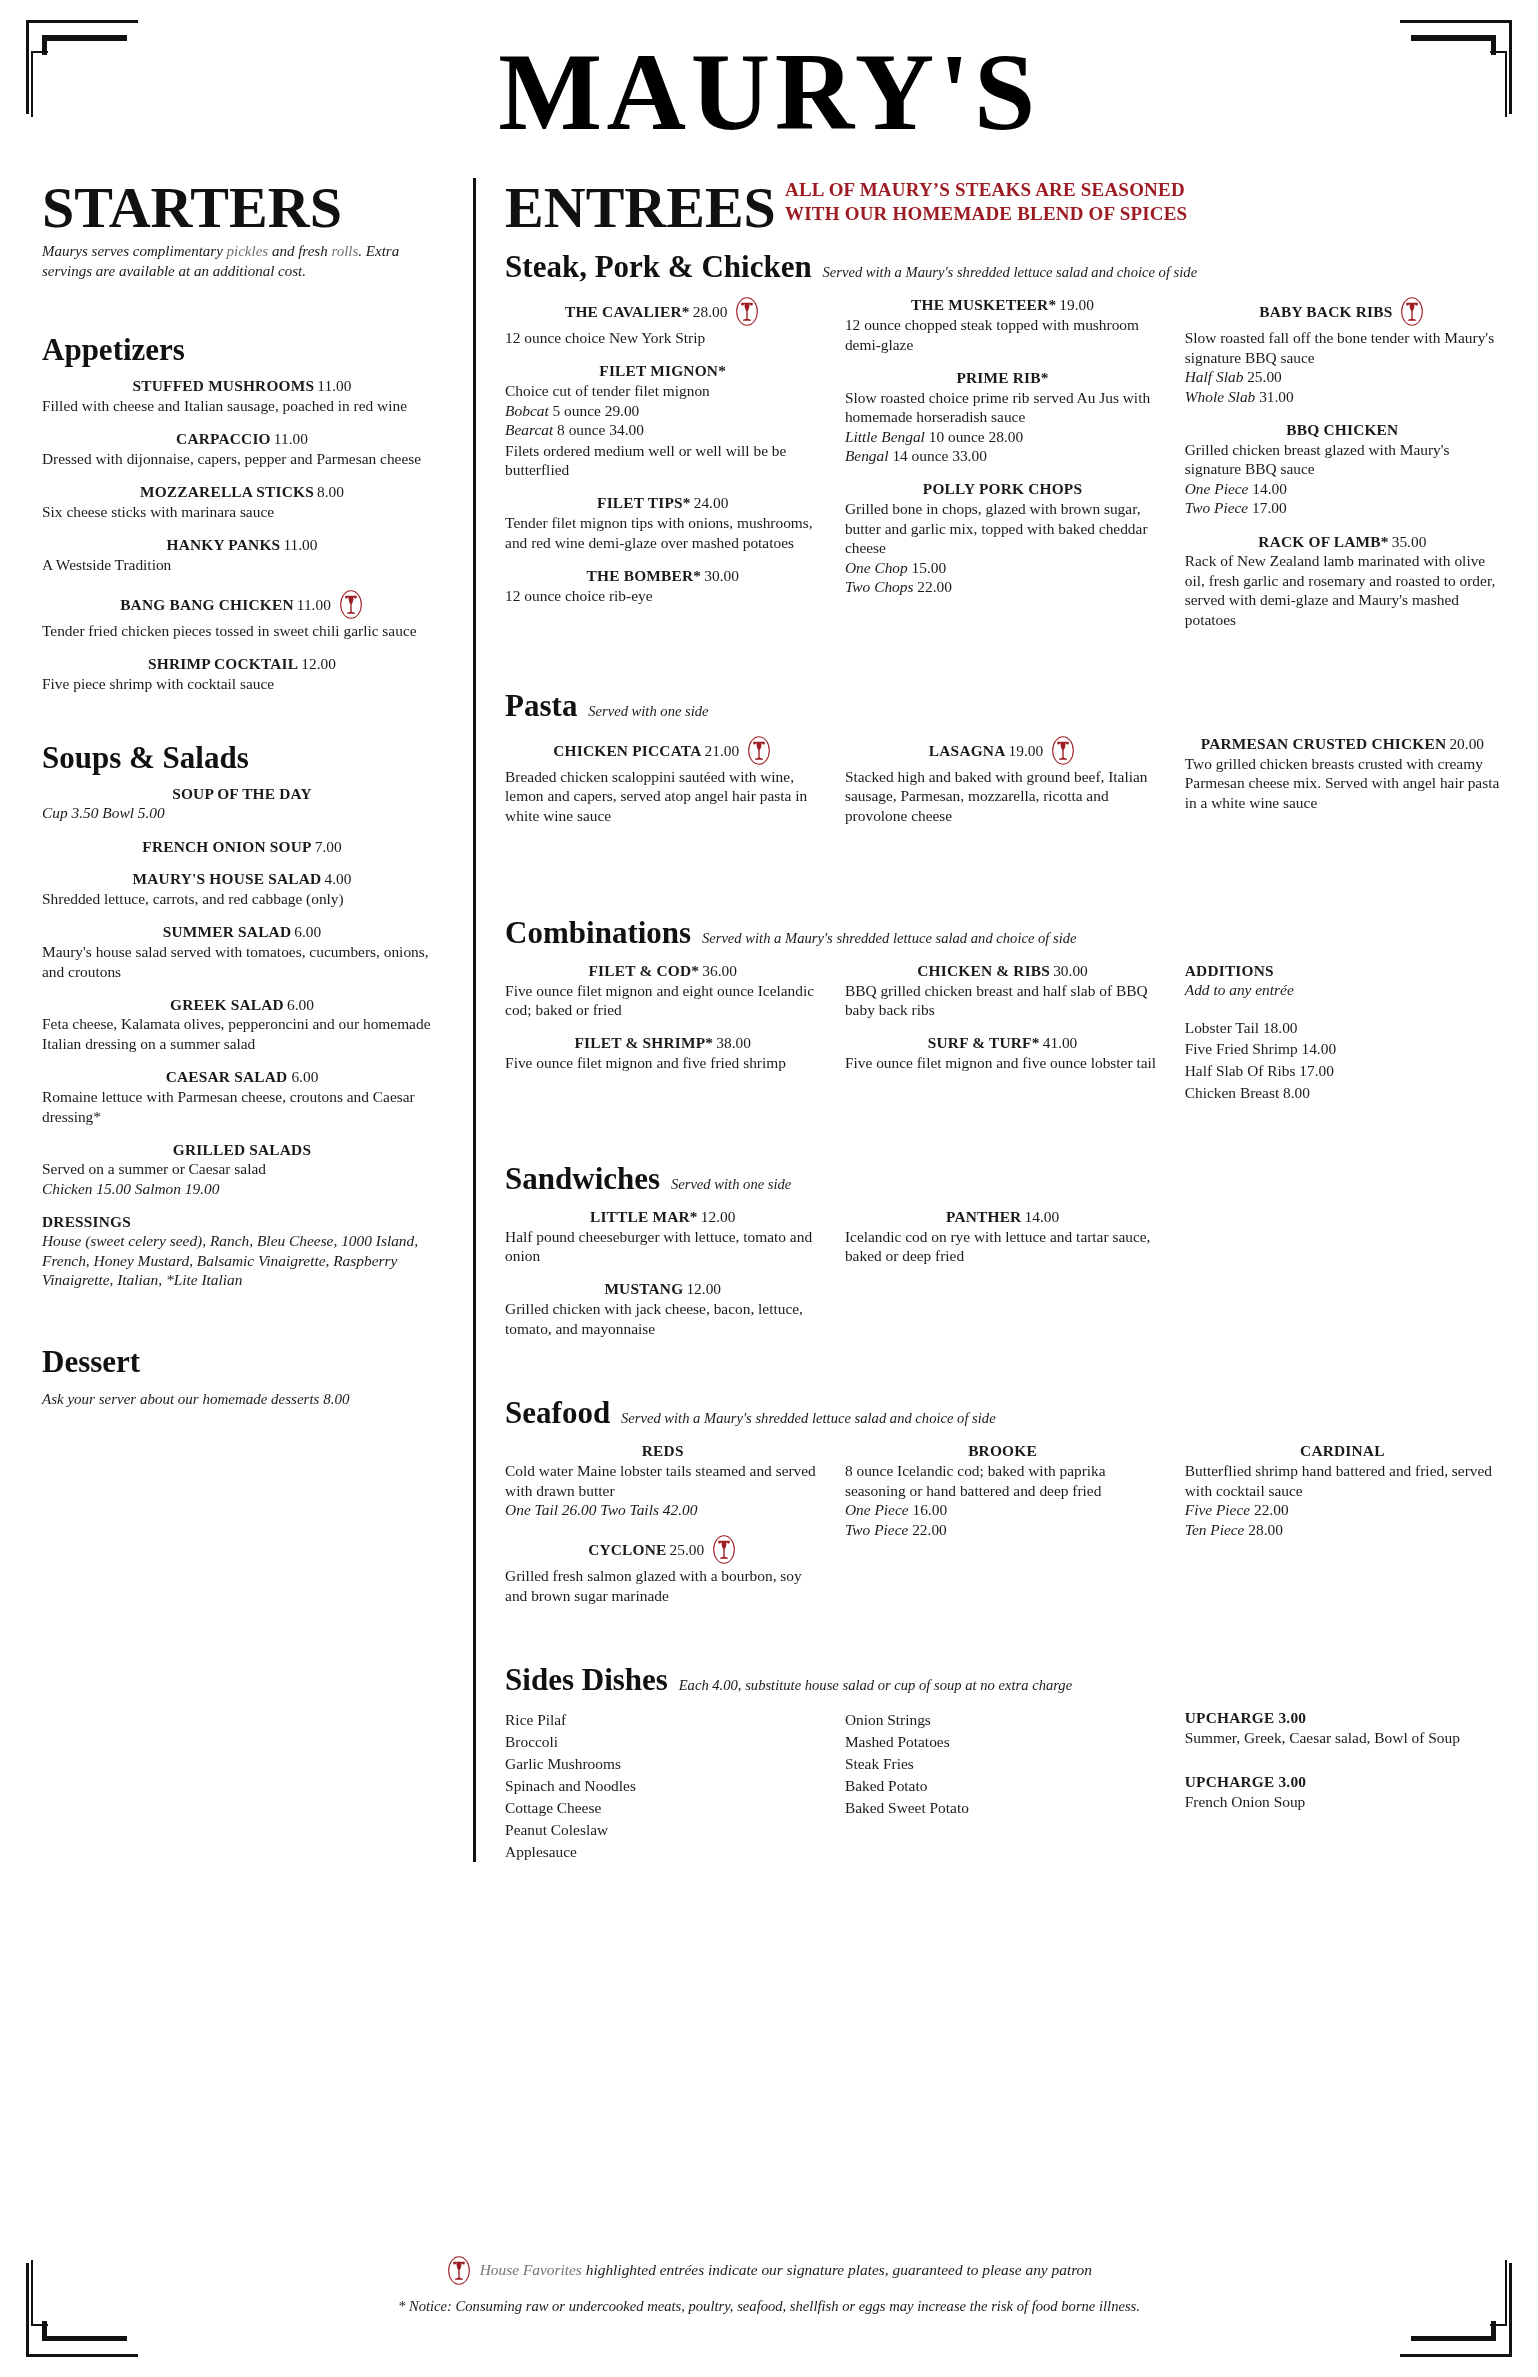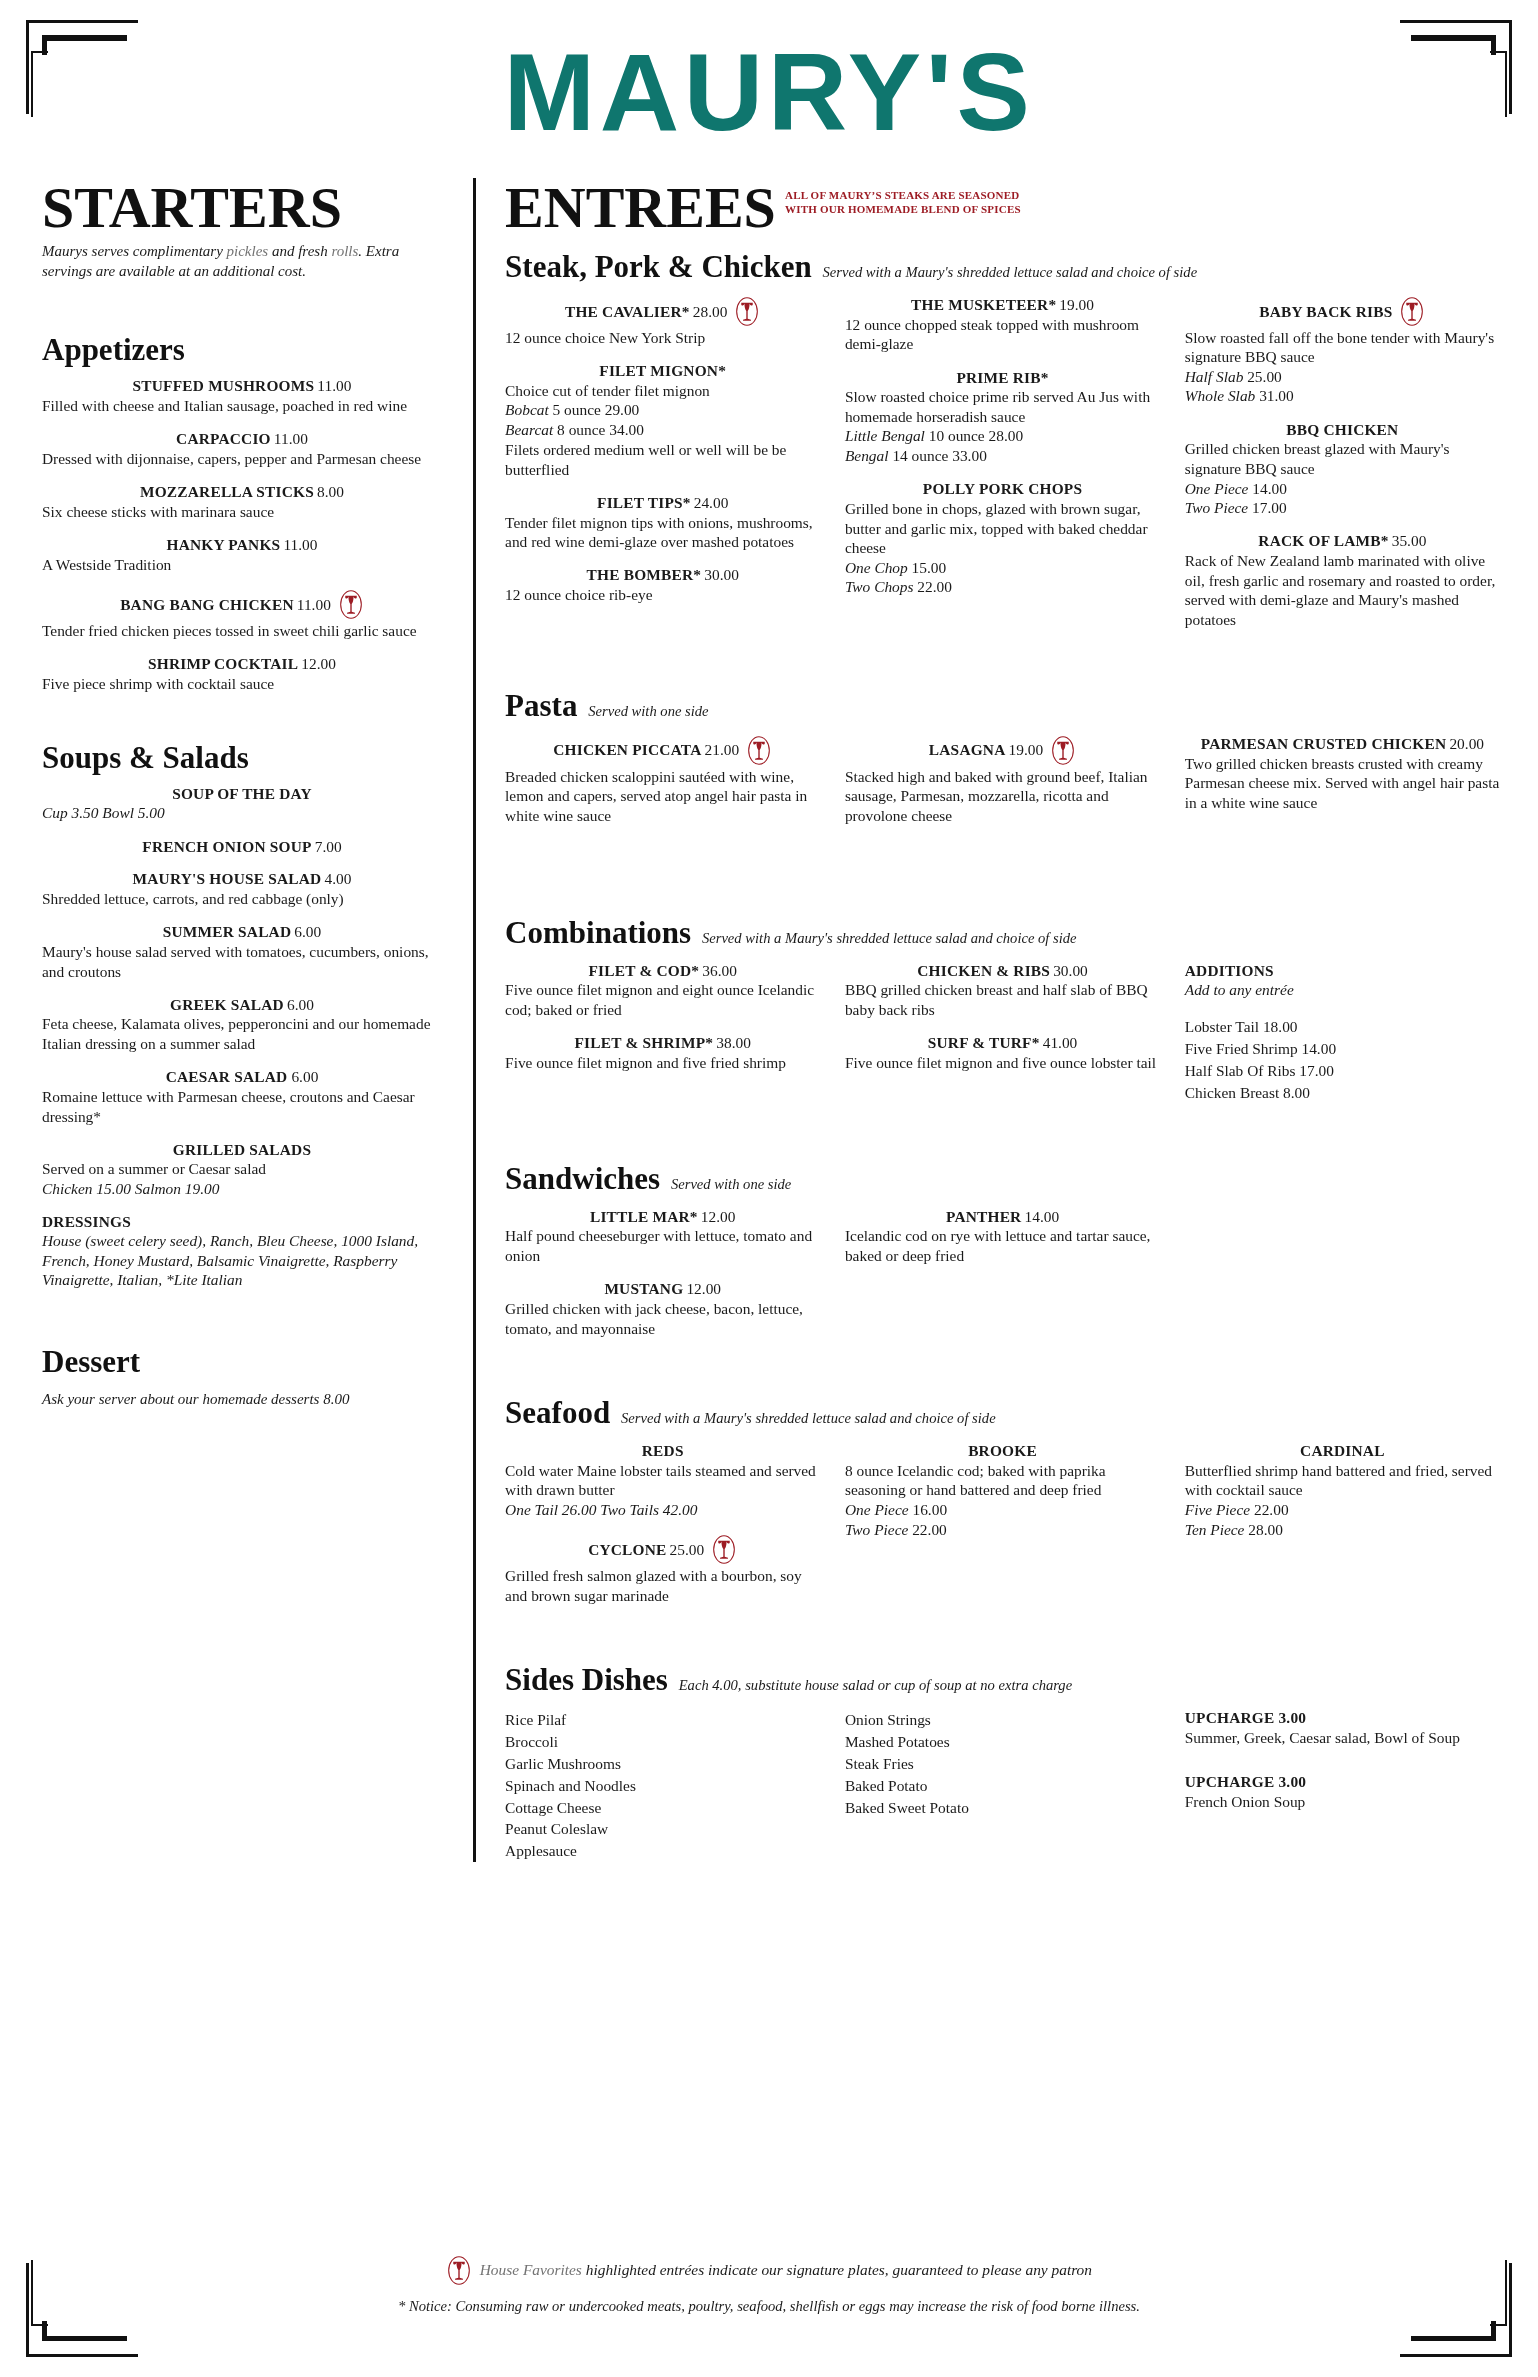--- a/index.html
+++ b/index.html
@@ -23,27 +23,27 @@
   .corner .o1 { top:9.2px; left:12.3px; width:112px; height:3.1px; }
   .corner .o2 { top:9.2px; left:12.3px; width:3.1px; height:94px; }
   .corner .o3 { top:24.6px; left:28px; width:85px; height:5.4px; }
   .corner .o4 { top:24.6px; left:28px; width:5.4px; height:20px; }
   .corner .o5 { top:40px; left:17px; width:17px; height:2.3px; }
   .corner .o6 { top:40px; left:17px; width:2.3px; height:66px; }
 
   
   .brand {
     text-align:center;
-    font-family:Liberation Sans, sans-serif;
+    font-family:Liberation Serif, serif;
     font-weight:700;
     font-size:110px;
     letter-spacing:4.6px;
     line-height:1;
     padding-top:37px;
-    color:#0f766e;
+    color:#000000;
   }
 
   
   .page { display:flex; padding:31px 38px 0 42px; }
   .col-left { width:431px; padding-right:31px; }
   .divider { width:3.1px; background:#111; margin:0 29px 0 0; align-self:stretch; }
   .col-right { flex:1; }
 
   .bigtitle {
     font-family:"Liberation Serif", serif;
@@ -65,21 +65,21 @@
   .sub-note {
     font-style:italic;
     font-size:15px;
     line-height:1.32;
     margin:0 0 7.7px 0;
   }
   .red { color:#737373; }
   .redcap {
     color:#9d1c24;
     font-weight:700;
-    font-size:11px;
+    font-size:19px;
     line-height:1.28;
     letter-spacing:0.2px;
   }
 
   .headrow { display:flex; align-items:center; gap:9.2px; }
   .headrow .bigtitle { margin-bottom:0; }
   .headrow .redcap { padding-bottom:10.8px; }
 
   .secrow { display:flex; align-items:baseline; gap:10.8px; margin-bottom:12.3px;}
   .secrow .midtitle { margin-bottom:0; }

